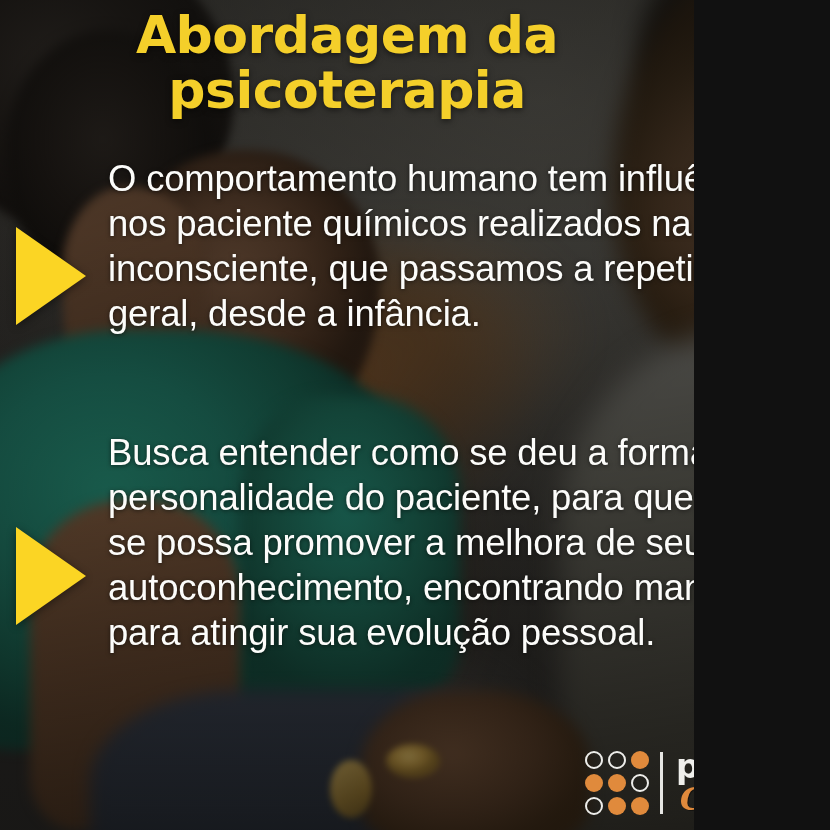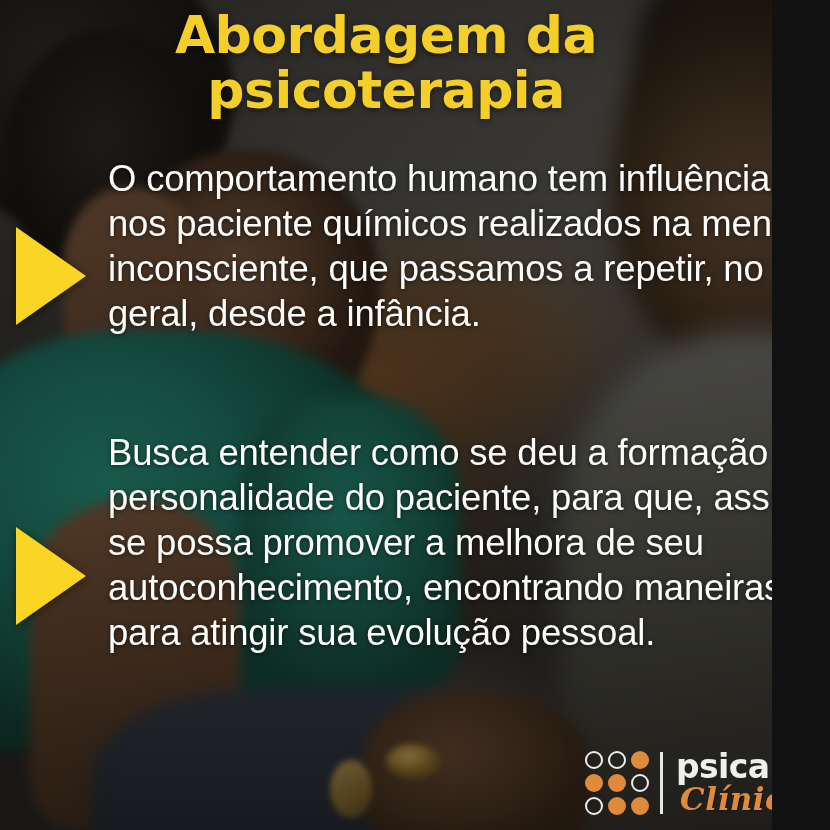--- a/index.html
+++ b/index.html
@@ -2,21 +2,21 @@
 <html><head>
 <meta charset="utf-8">
 <style>
   html, body {
     margin: 0;
     padding: 0;
     background: #111;
   }
   #canvas {
     position: relative;
-    width: 772px;
+    width: 694px;
     height: 830px;
     overflow: hidden;
     font-family: "DejaVu Sans", sans-serif;
     background: #3a3a38;
   }
 
   
   .bg-layer { position: absolute; inset: 0; }
 
   

